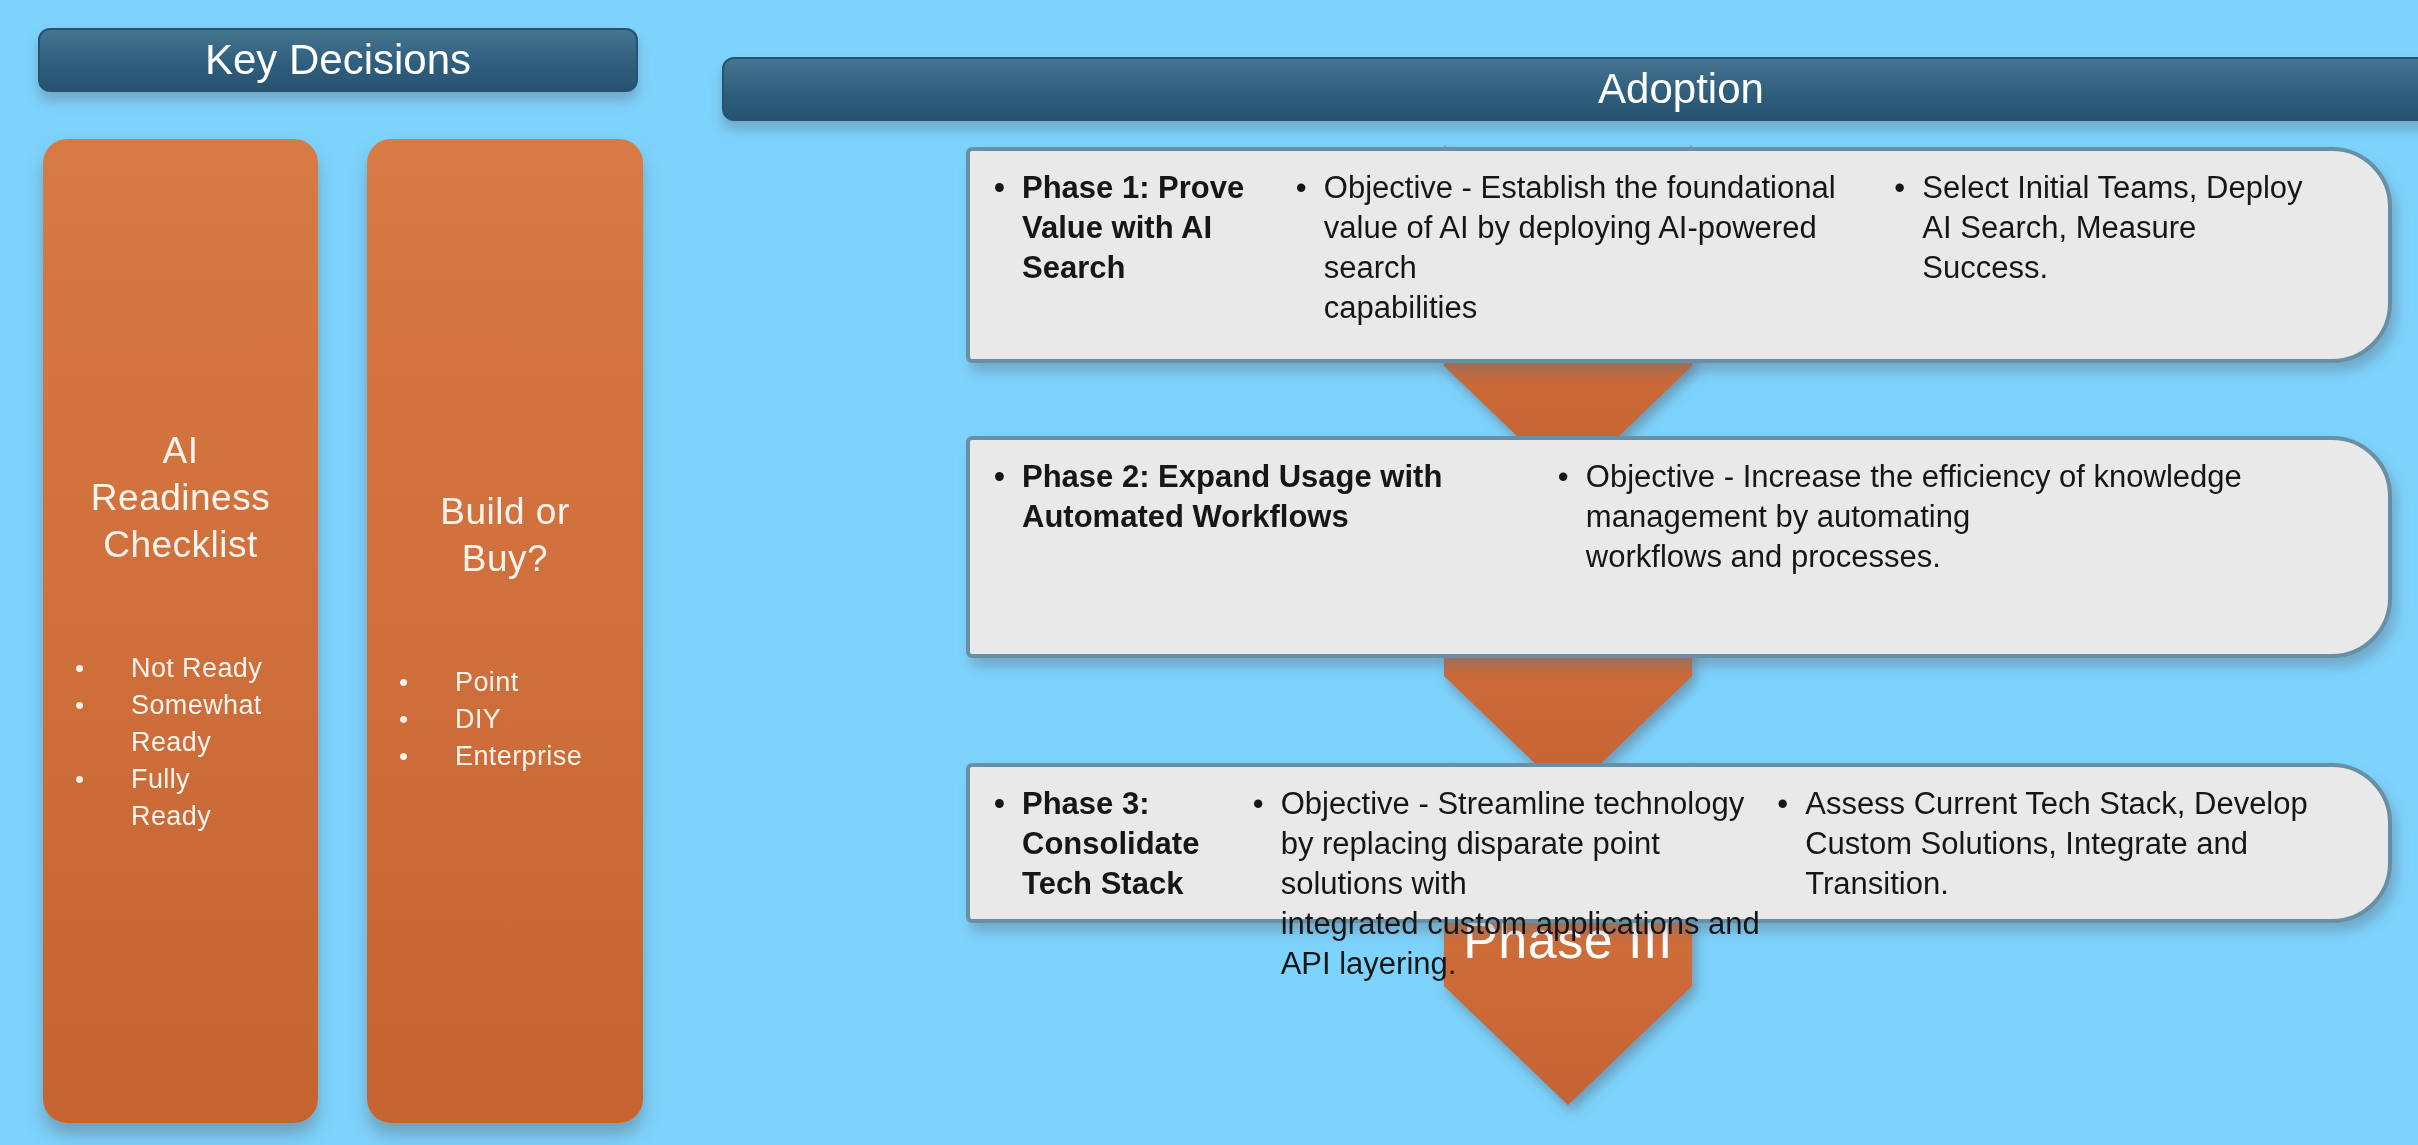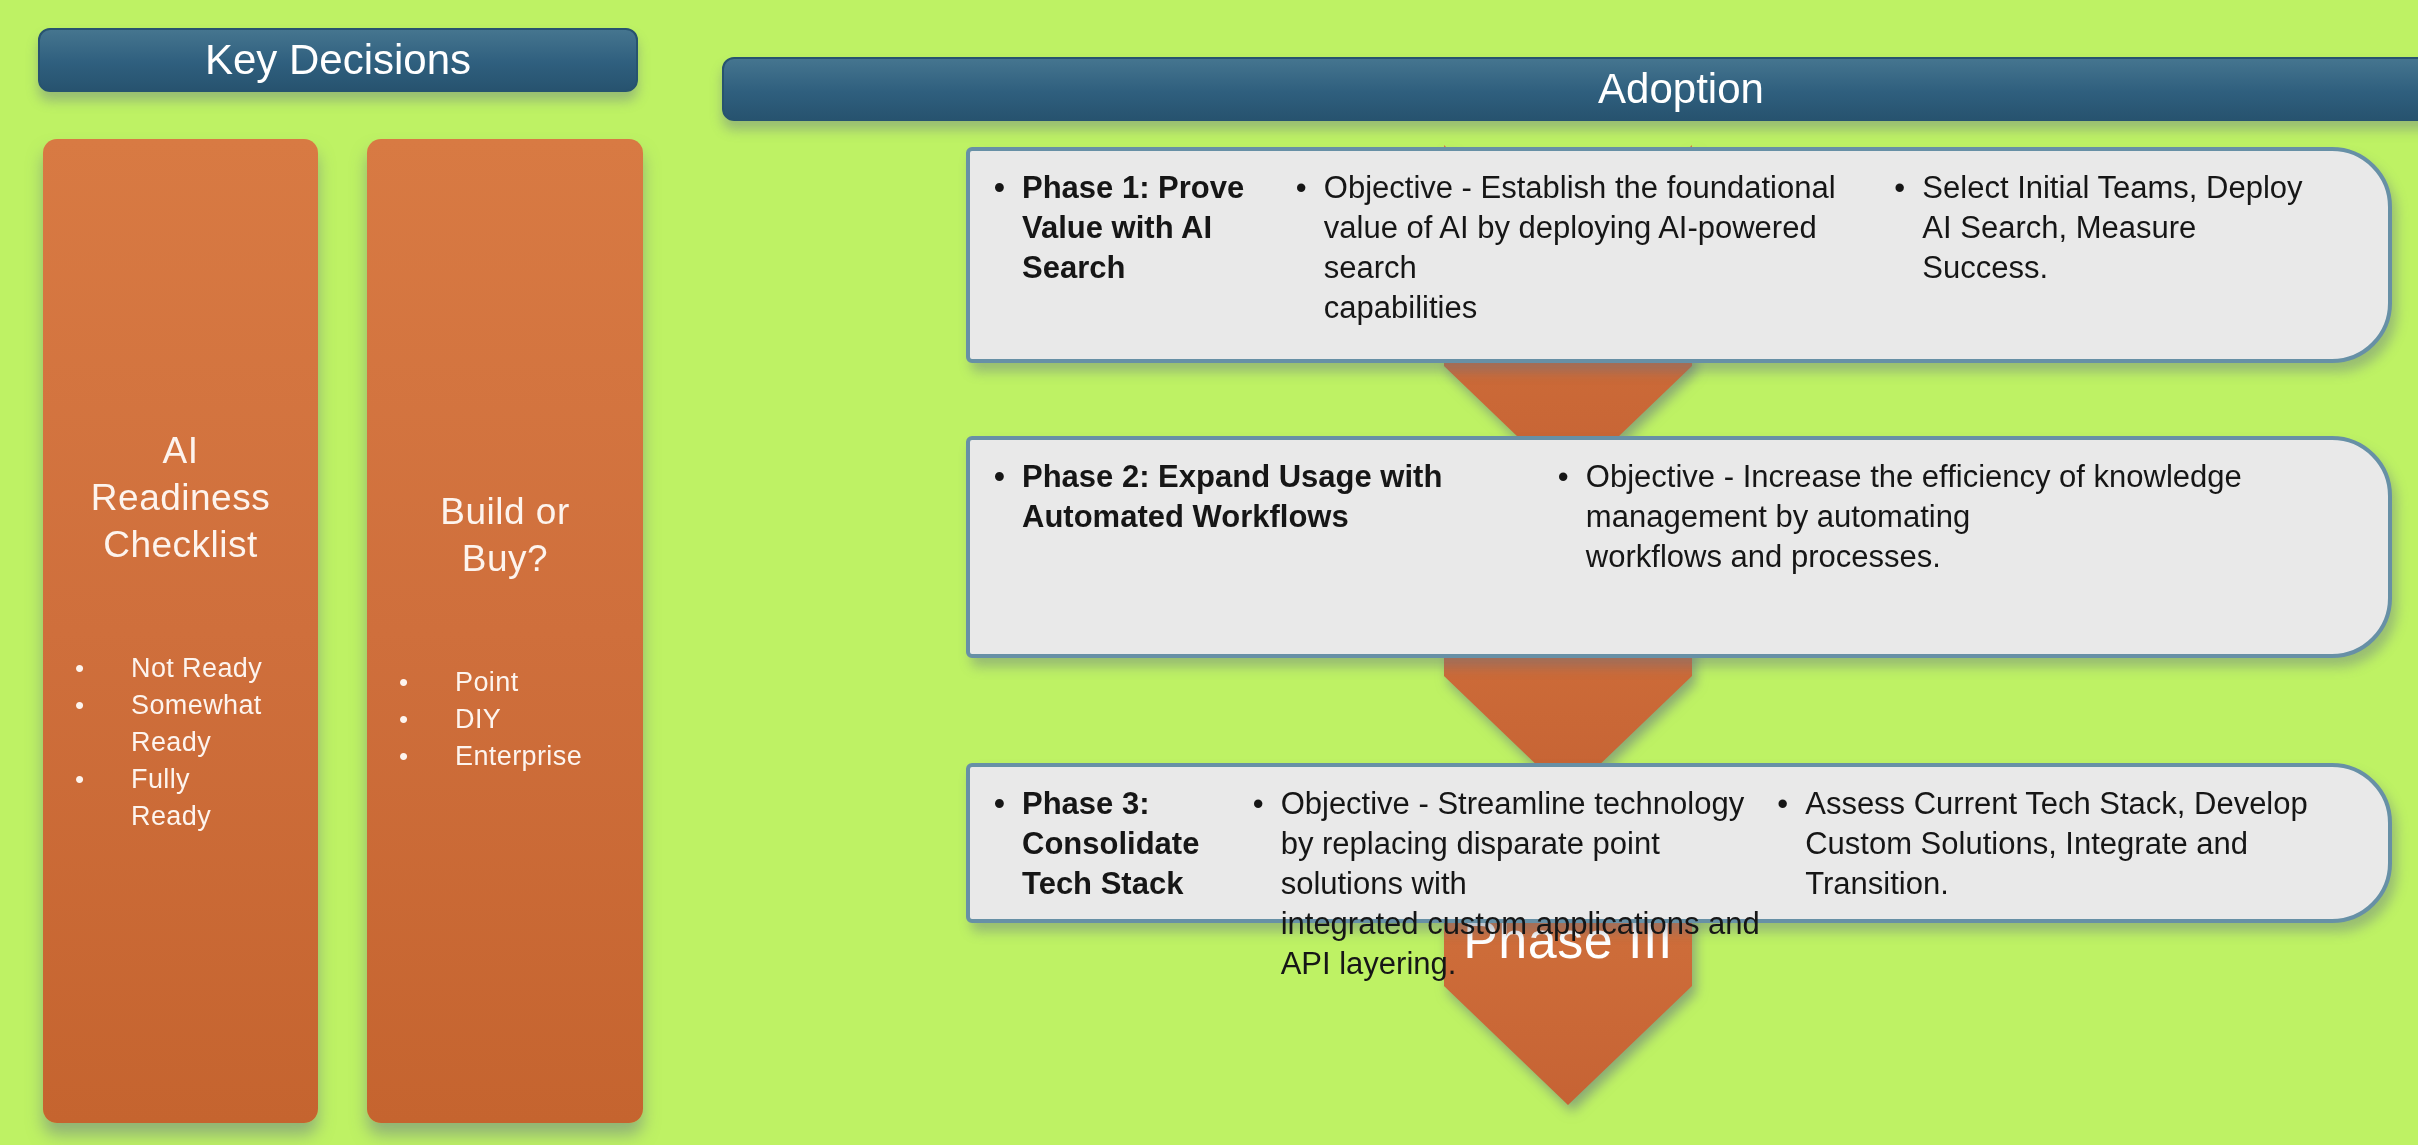--- a/index.html
+++ b/index.html
@@ -1,36 +1,36 @@
 <!DOCTYPE html>
 <html><head>
 <meta charset="utf-8">
 <style>
   html,body { margin:0; padding:0; background:#ffffff; }
   .canvas {
-    position:relative; width:2418px; height:1145px; background:#bef264;
+    position:relative; width:2418px; height:1145px; background:#7dd3fc;
     font-family:"Liberation Sans", sans-serif; overflow:hidden;
   }
 
   
   .hdr {
     position:absolute; height:64px; border-radius:12px;
     background:linear-gradient(180deg,#45758f 0%,#2f5f7e 55%,#27536f 100%);
     border:2px solid #27536f;
     box-shadow:0 9px 12px rgba(100,115,135,.42);
     color:#ffffff; font-size:42px;
     display:flex; align-items:center; justify-content:center;
     box-sizing:border-box;
   }
   .hdr-left  { left:38px;  top:28px; width:600px; }
   .hdr-right { left:722px; top:28px; width:1918px;margin-top:29px; }
 
   
   .card {
-    position:absolute; top:139px; height:984px; border-radius:14px;
+    position:absolute; top:139px; height:984px; border-radius:24px;
     background:linear-gradient(180deg,#d87a43 0%,#cf6f3c 50%,#c5642f 100%);
     box-shadow:0 12px 16px rgba(100,115,135,.5);
     color:#fdf4ee;
   }
   .card-1 { left:43px;  width:275px; }
   .card-2 { left:367px; width:276px; }
   .card-inner {
     height:100%; display:flex; flex-direction:column;
     align-items:center; justify-content:center; box-sizing:border-box;
   }

